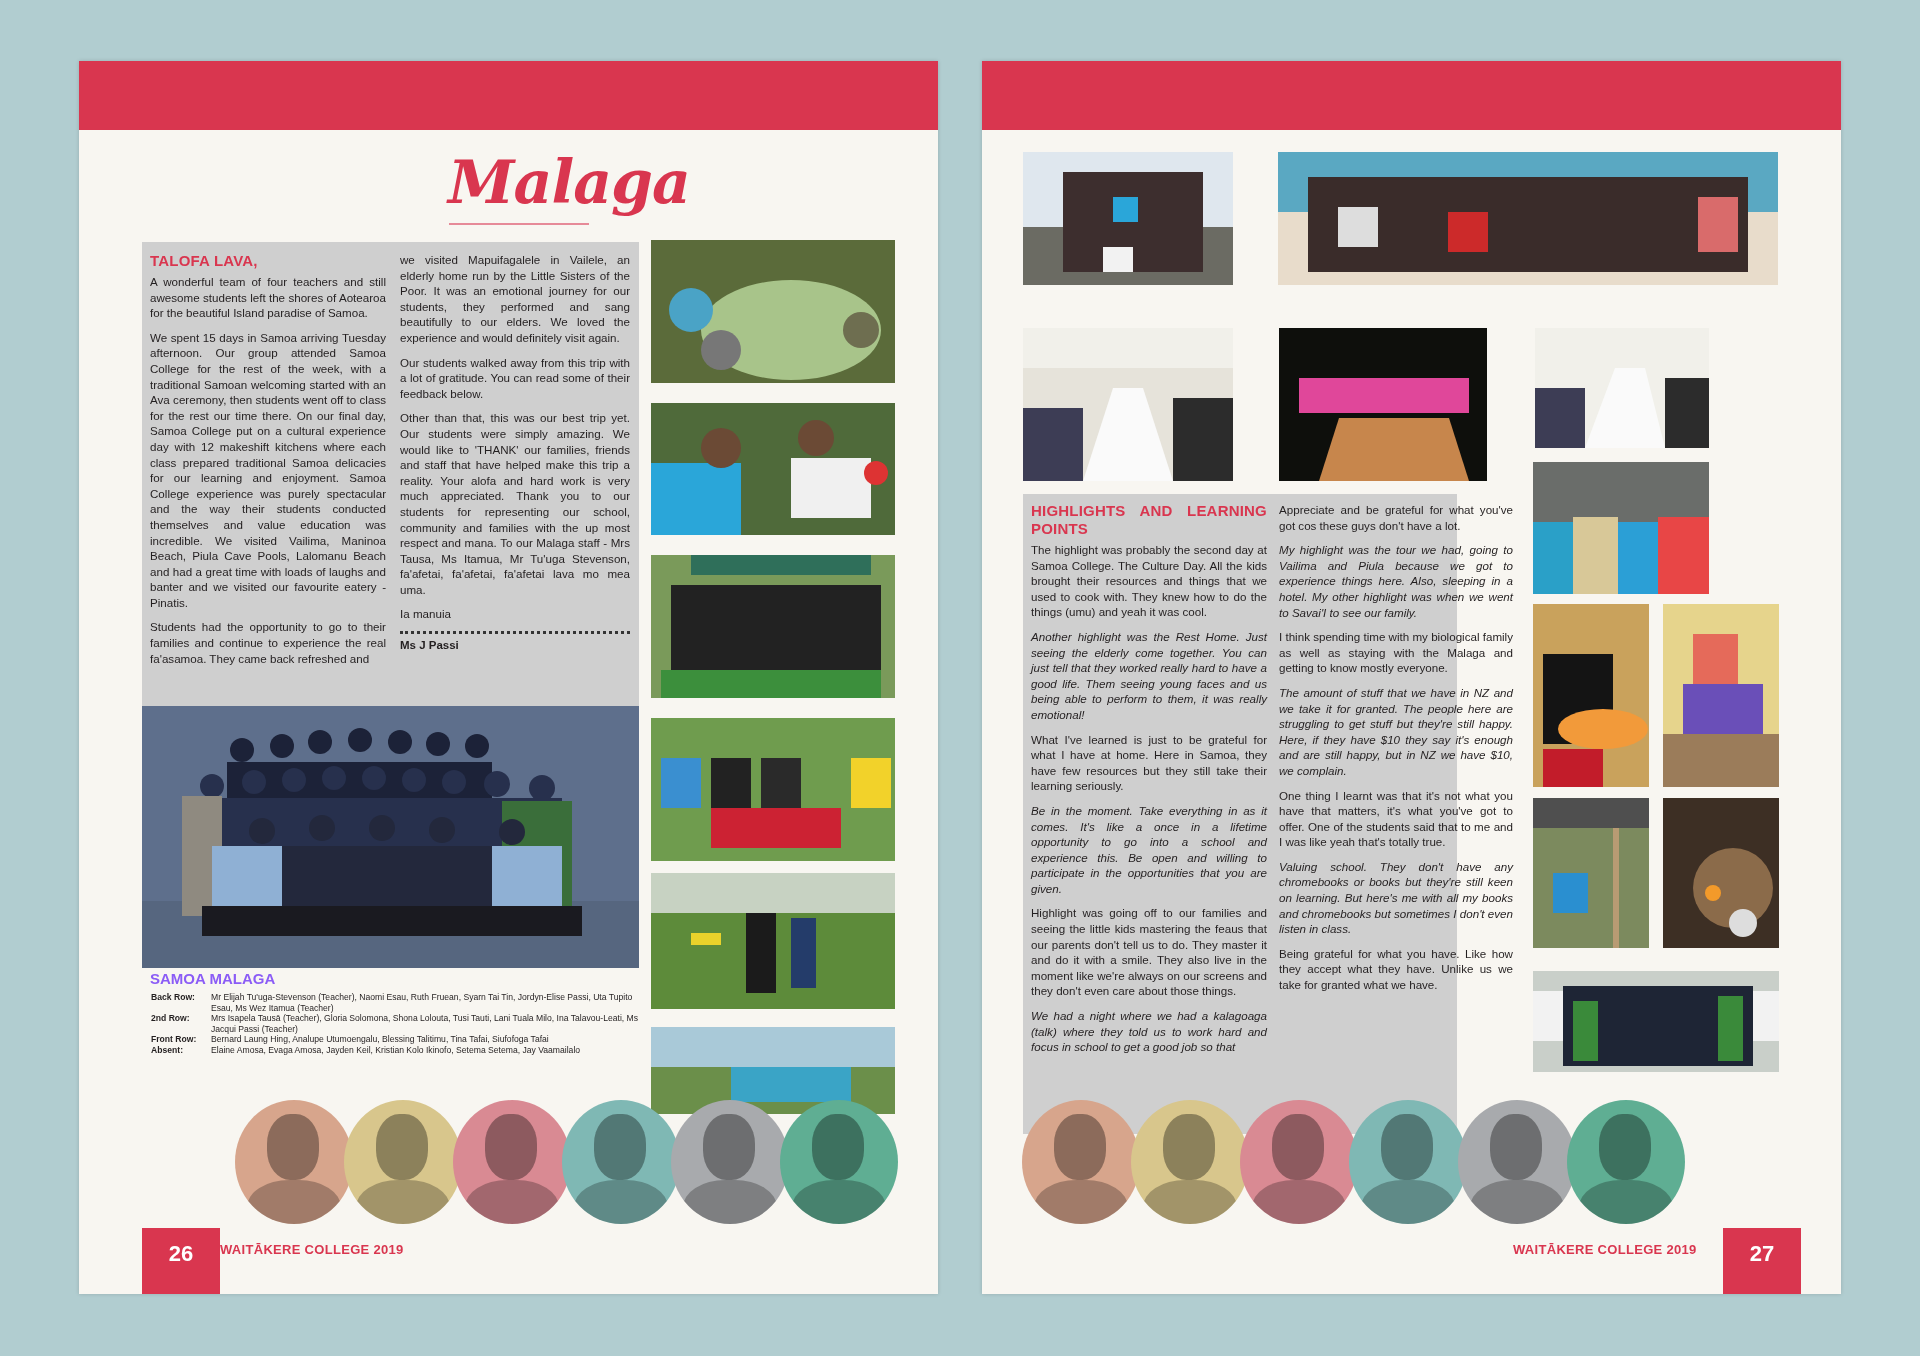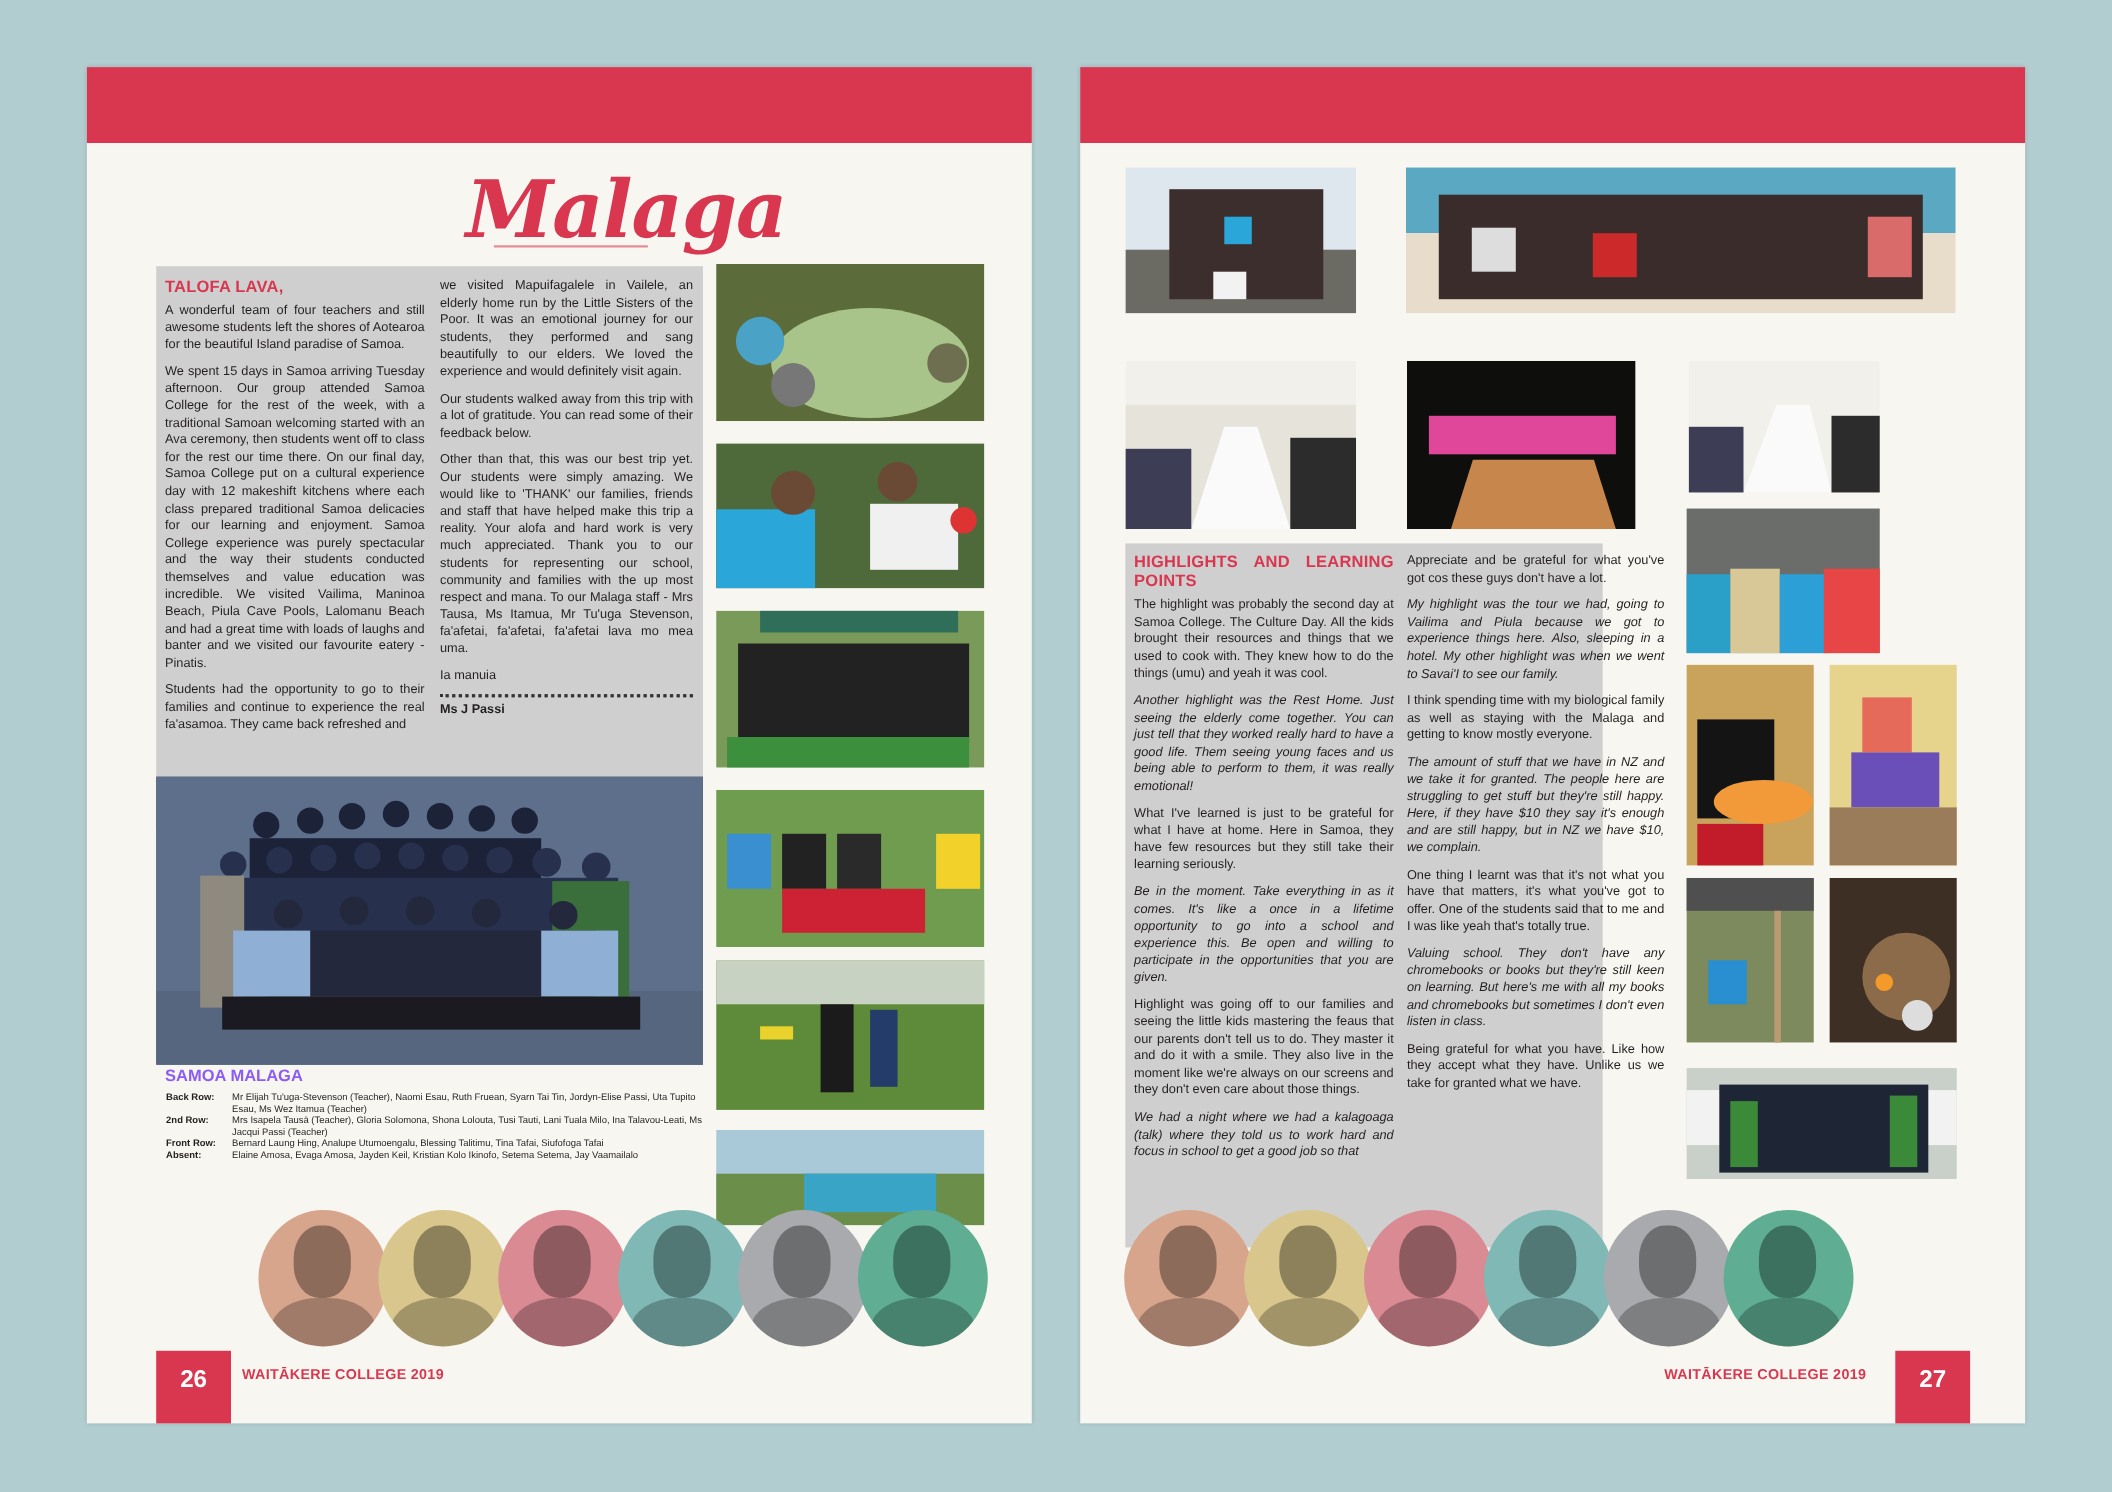--- a/index.html
+++ b/index.html
@@ -11,21 +11,21 @@
     position:absolute; top:61px; height:1233px; background:#f8f6f1;
     box-shadow:0 0 4px rgba(0,0,0,0.15);
   }
   .page.left { left:79px; width:859px; }
   .page.right { left:982px; width:859px; }
   .topbar { position:absolute; left:0; top:0; width:100%; height:69px; background:#d9364f; }
 
   .title {
     position:absolute; left:320px; top:86px; width:340px; text-align:center;
     font-family:"DejaVu Serif", serif; font-style:italic; font-weight:bold;
-    font-size:72px; color:#d9364f; letter-spacing:-1px;
+    font-size:60px; color:#d9364f; letter-spacing:-1px;
   }
   .title-rule { position:absolute; left:370px; top:162px; width:140px; height:2px; background:#e68a98; }
 
   .textbox { position:absolute; background:#cfcfcf; color:#231f20; }
   .textbox .col { position:absolute; font-size:11.6px; line-height:15.6px; text-align:justify; }
   .textbox p { margin:0 0 9px 0; }
   .textbox p.it { font-style:italic; }
   .heading { color:#d9364f; font-size:15px; font-weight:bold; margin:0 0 4px 0; line-height:18px; letter-spacing:0.2px; }
   .dots { border-top:3px dotted #333; margin:8px 0 4px 0; }
   .sig { font-weight:bold; font-size:11.5px; }
@@ -37,21 +37,21 @@
   .caption { position:absolute; left:72px; top:931px; width:500px; font-size:8.6px; line-height:10.6px; color:#231f20; }
   .caption .row { display:flex; }
   .caption .lbl { font-weight:bold; width:60px; flex:none; }
 
   .portraits { position:absolute; top:1039px; height:124px; }
   .circle { position:absolute; width:118px; height:124px; border-radius:50%; overflow:hidden; }
   .circle .head { position:absolute; left:32px; top:14px; width:52px; height:66px; border-radius:45%; background:rgba(0,0,0,0.35); }
   .circle .body { position:absolute; left:12px; top:80px; width:94px; height:60px; border-radius:45% 45% 0 0; background:rgba(0,0,0,0.25); }
 
   .pagenum {
-    position:absolute; top:1167px; width:68px; height:66px; background:#d9364f; color:#fff;
+    position:absolute; top:1167px; width:78px; height:66px; background:#d9364f; color:#fff;
     font-weight:bold; font-size:22px; text-align:center; line-height:52px;
   }
   .footer-text { position:absolute; top:1181px; color:#d9364f; font-weight:bold; font-size:13px; letter-spacing:0.3px; }
 </style>
 </head>
 <body>
 
 <div class="page left">
   <div class="topbar"></div>
   <div class="title">Malaga</div>

